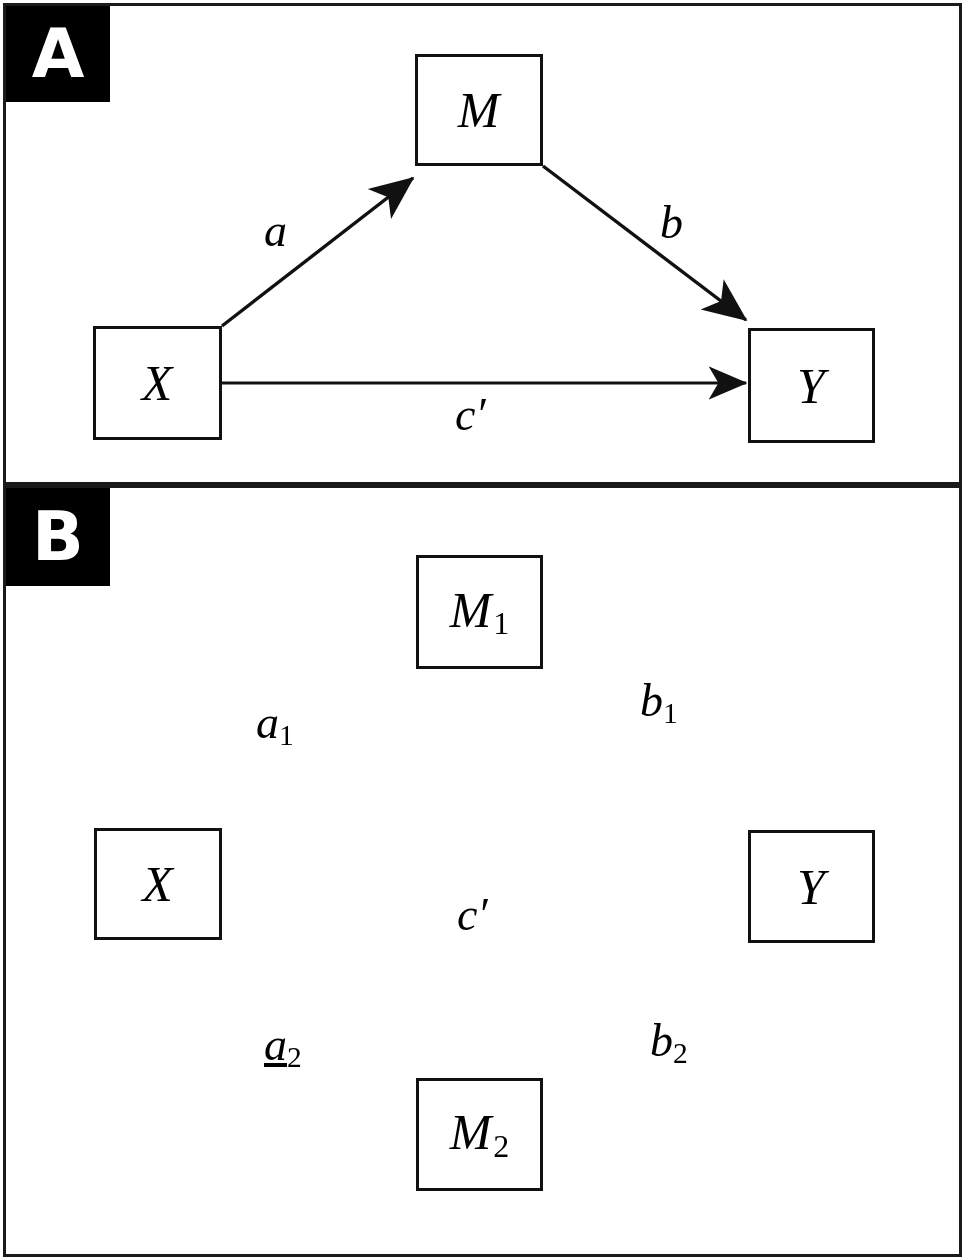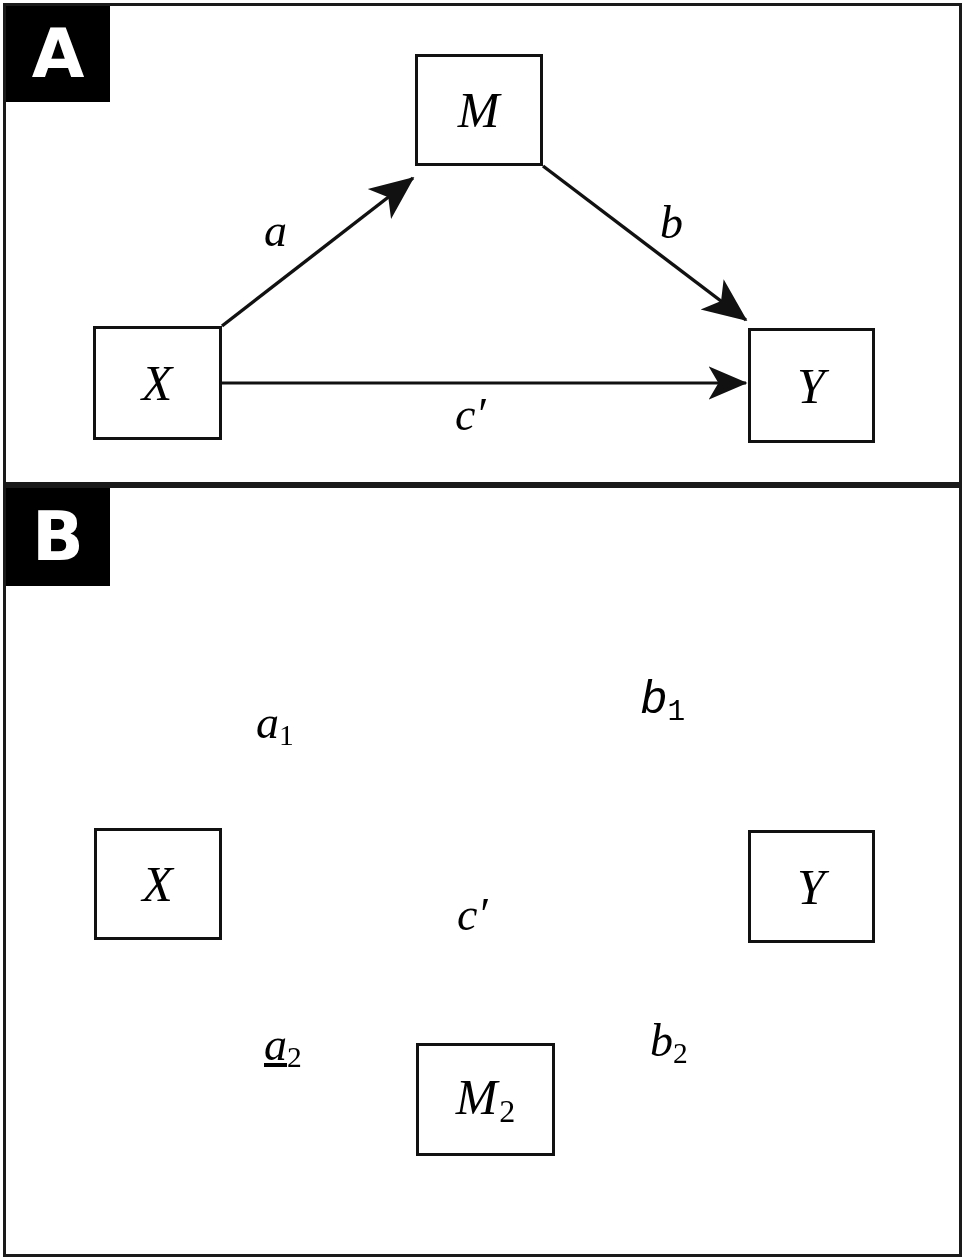--- a/index.html
+++ b/index.html
@@ -162,31 +162,34 @@
     <span>c</span><span class="prime">′</span>
   </div>
 
   <div class="panel" id="panel-b">
     <div class="panel-label">B</div>
   </div>
 
   <div class="node-box" style="left:94px; top:828px; width:128px; height:112px;">
     <span class="node-label">X</span>
   </div>
-  <div class="node-box" style="left:416px; top:1043px; width:139px; height:113px;">
+  <div class="node-box" style="left:416px; top:555px; width:127px; height:114px;">
+    <span class="node-label"><span>M</span><sub>1</sub></span>
+  </div>
+  <div class="node-box" style="left:416px; top:1078px; width:127px; height:113px;">
     <span class="node-label"><span>M</span><sub>2</sub></span>
   </div>
   <div class="node-box" style="left:748px; top:830px; width:127px; height:113px;">
     <span class="node-label">Y</span>
   </div>
 
   <div class="path-label" style="left:256px; top:688px;margin-top:12px;">
     <span>a</span><sub>1</sub>
   </div>
-  <div class="path-label" style="left:640px; top:678px;font-family:Liberation Mono, monospace;">
+  <div class="path-label" style="left:640px; top:678px;">
     <span>b</span><sub>1</sub>
   </div>
   <div class="path-label" style="left:264px; top:1022px;text-decoration:underline;">
     <span>a</span><sub>2</sub>
   </div>
   <div class="path-label" style="left:650px; top:1018px;">
     <span>b</span><sub>2</sub>
   </div>
   <div class="path-label" style="left:457px; top:892px;">
     <span>c</span><span class="prime">′</span>

